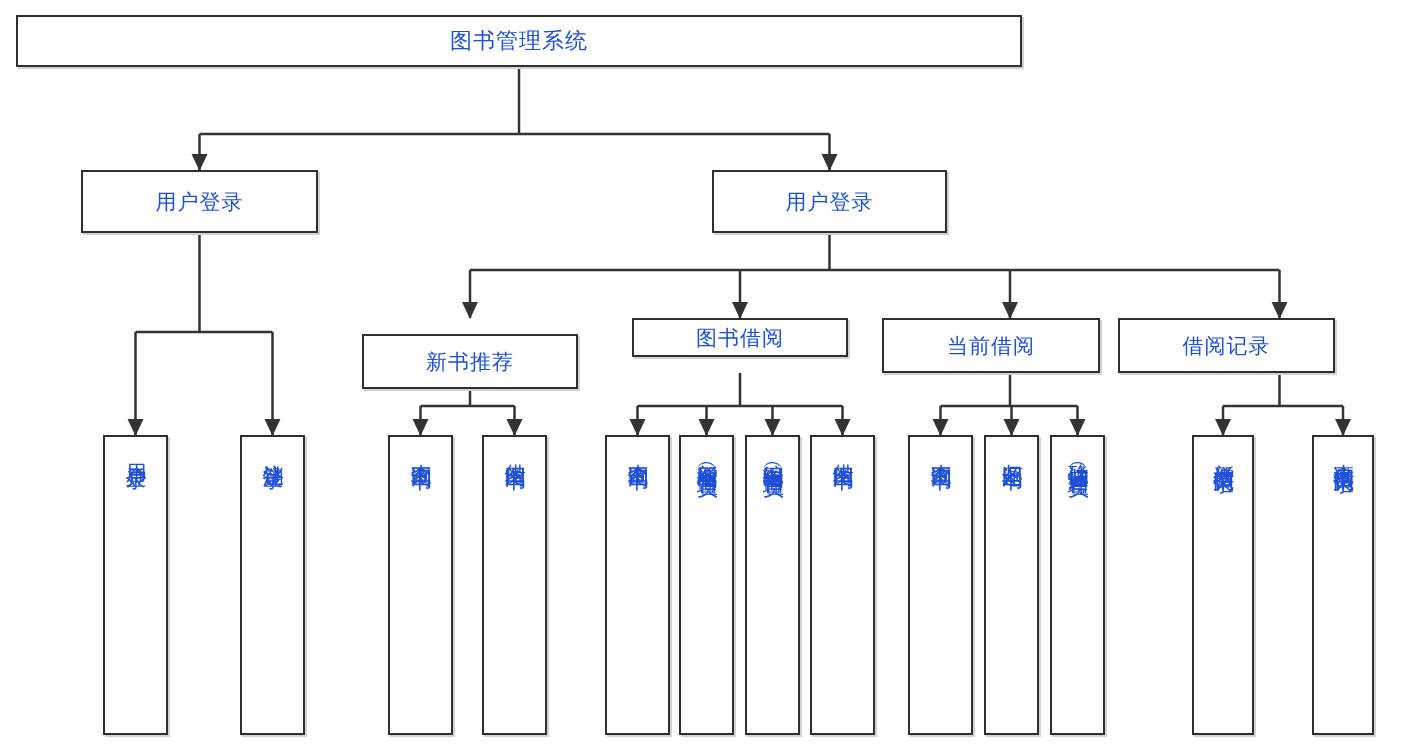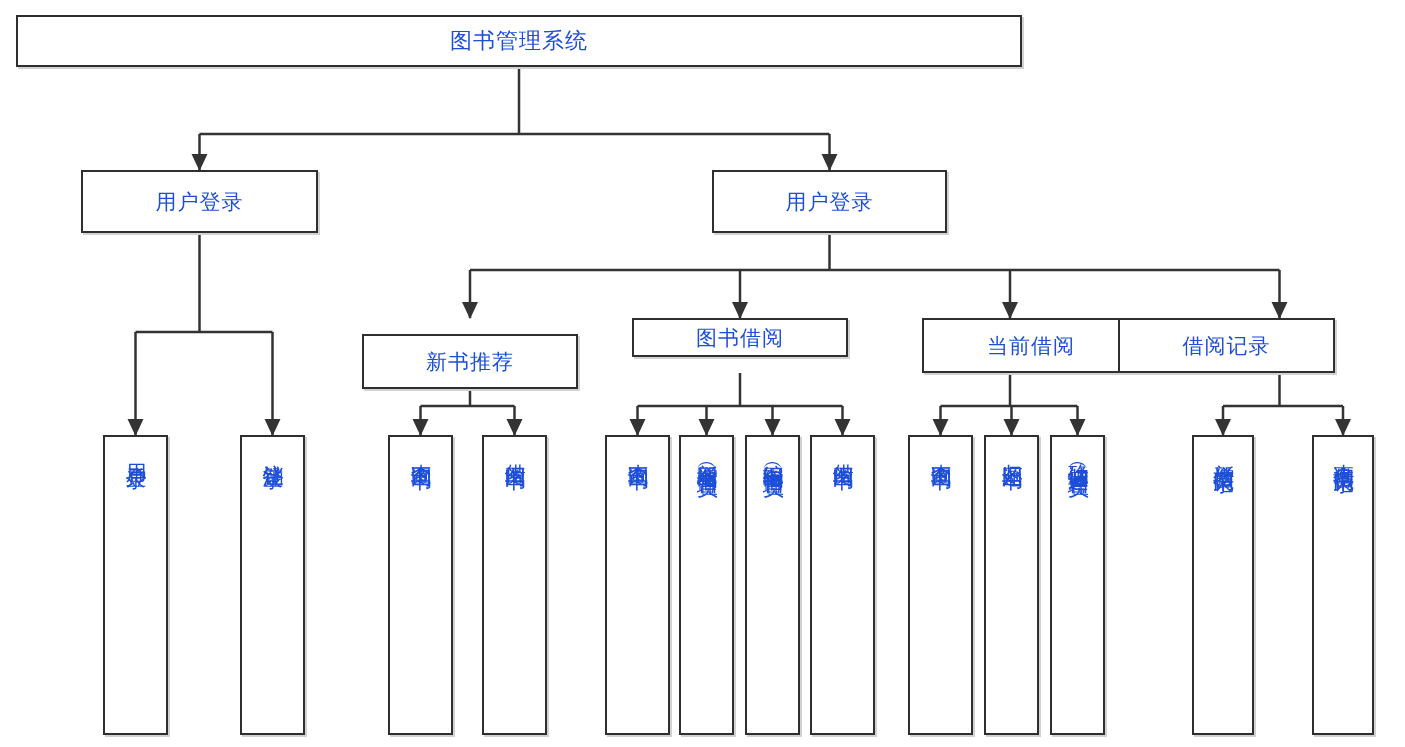--- a/index.html
+++ b/index.html
@@ -143,21 +143,21 @@
       </div>
       <div class="node level1" id="node-book-manage" style="left: 712px; top: 170px; width: 235px; height: 63px;">
         <span class="htext">用户登录</span>
       </div>
       <div class="node level2" id="node-new-book-rec" style="left: 362px; top: 334px; width: 216px; height: 55px;">
         <span class="htext">新书推荐</span>
       </div>
       <div class="node level2" id="node-book-borrow" style="left: 632px; top: 318px; width: 216px; height: 39px;">
         <span class="htext">图书借阅</span>
       </div>
-      <div class="node level2" id="node-current-borrow" style="left: 922px; top: 318px; width: 218px; height: 55px;">
+      <div class="node level2" id="node-current-borrow" style="left: 882px; top: 318px; width: 218px; height: 55px;">
         <span class="htext">当前借阅</span>
       </div>
       <div class="node level2" id="node-borrow-record" style="left: 1118px; top: 318px; width: 217px; height: 55px;">
         <span class="htext">借阅记录</span>
       </div>
       <div class="node leaf" id="node-leaf-user-login" style="left: 103px; top: 435px; width: 65px; height: 300px;">
         <span class="vtext">用户登录</span>
       </div>
       <div class="node leaf" id="node-leaf-user-logout" style="left: 240px; top: 435px; width: 65px; height: 300px;">
         <span class="vtext">注销登录</span>

